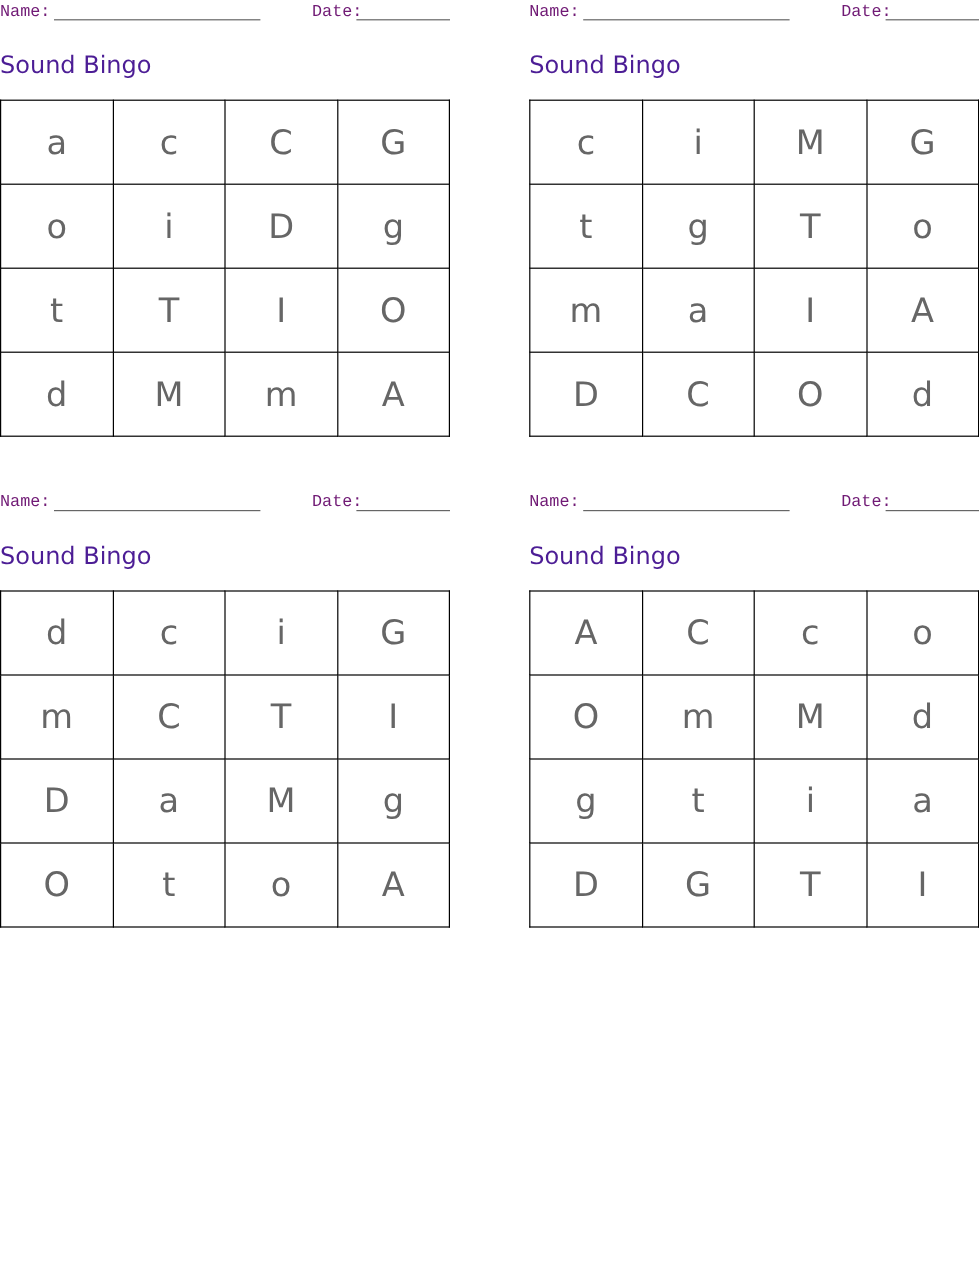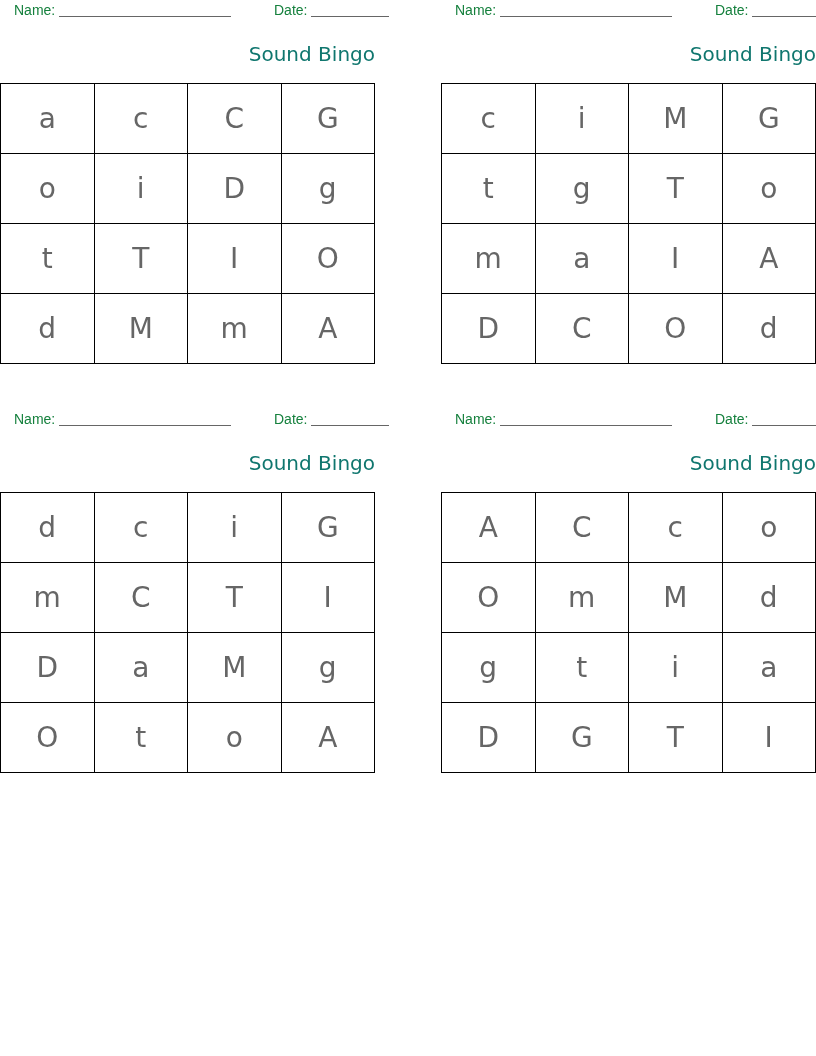--- a/index.html
+++ b/index.html
@@ -1,25 +1,25 @@
 <!DOCTYPE html>
 <html><head>
 <meta charset="utf-8">
 <style>
   html, body { margin: 0; padding: 0; background: #ffffff; }
   body { width: 816px; height: 1056px; position: relative; overflow: hidden; }
   .card { position: absolute; width: 375px; }
-  .hdr { position: absolute; top: 0; left: 14px; width: 375px; height: 20px;
-         font-family: Liberation Sans, sans-serif; font-size: 14px; color: #15803d; }
+  .hdr { position: absolute; top: 0; left: 0; width: 375px; height: 20px;
+         font-family: Liberation Mono, monospace; font-size: 14px; color: #701a75; }
   .hdr .name-lbl { position: absolute; left: 0; top: 2px; }
   .hdr .name-line { position: absolute; left: 45px; top: 16px; width: 172px; border-bottom: 1px solid #666; }
   .hdr .date-lbl { position: absolute; left: 260px; top: 2px; }
   .hdr .date-line { position: absolute; left: 297px; top: 16px; width: 78px; border-bottom: 1px solid #666; }
-  .title { position: absolute; top: 42px; left: 0; width: 375px; text-align: right;
-           font-family: "DejaVu Sans", sans-serif; font-size: 20px; color: #0f766e; }
+  .title { position: absolute; top: 42px; left: 0; width: 375px; text-align: left;
+           font-family: "DejaVu Sans", sans-serif; font-size: 20px; color: #4c1d95; }
   .grid { position: absolute; top: 83px; left: 0; width: 375px; height: 280px;
           border-collapse: collapse; table-layout: fixed; }
   .grid td { border: 1px solid #000; height: 69px; text-align: center; vertical-align: middle;
              font-family: "DejaVu Sans", sans-serif; font-size: 28px; color: #666666; padding: 0; }
 </style>
 </head>
 <body>
 
 <div id="cards-root">
     <div class="card" style="left: 0px; top: 0px;">

